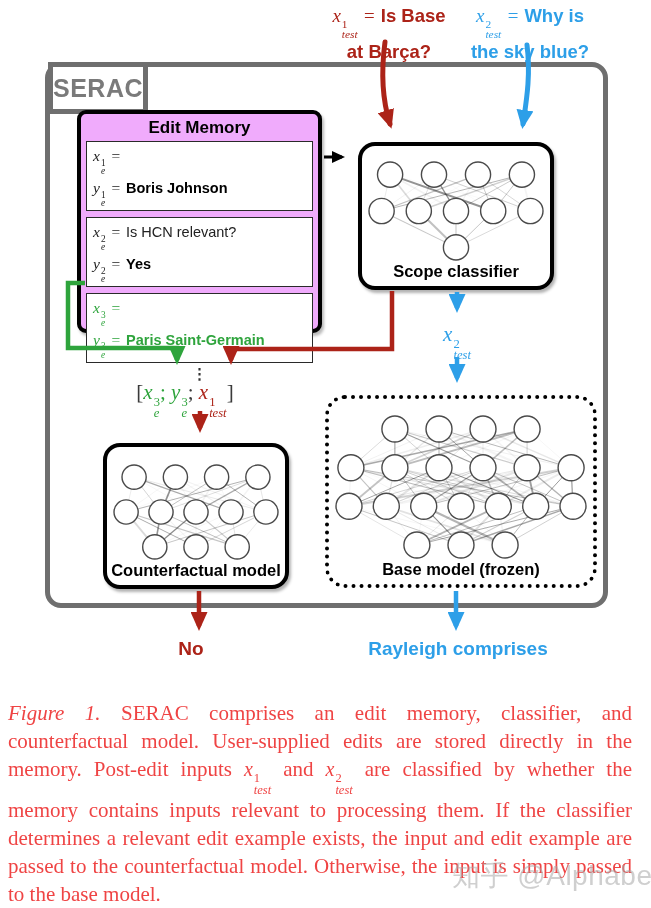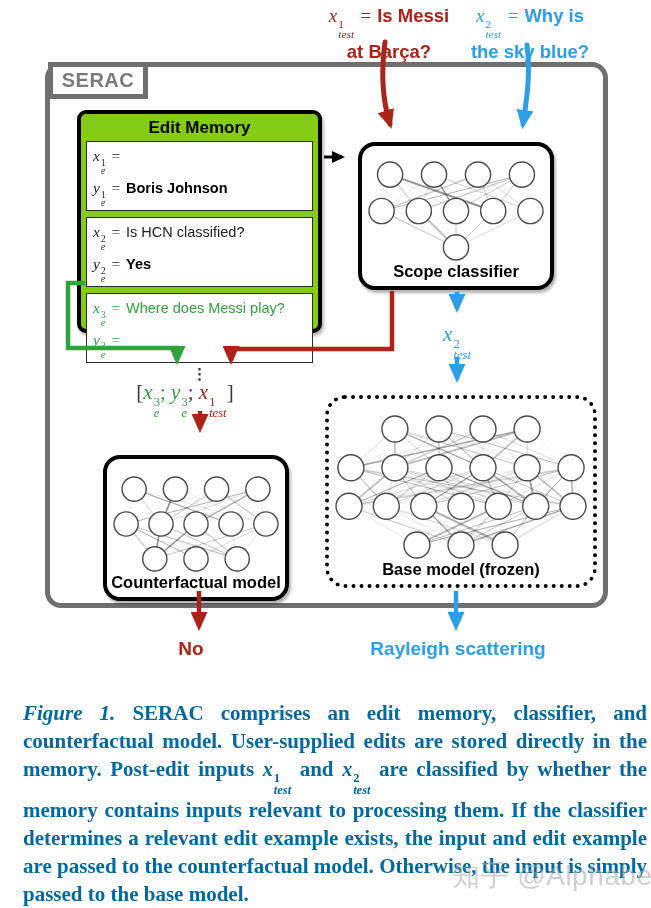--- a/index.html
+++ b/index.html
@@ -16,89 +16,89 @@
   
   .top-label{position:absolute;top:4px;width:150px;text-align:center;
              font-weight:bold;font-size:18.5px;line-height:23px;}
   .top-label .math{font-size:19px;font-weight:normal;}
   #tl-red{left:314px;color:#AC2318;}
   #tl-blue{left:455px;color:#2D9FE8;}
 
   
   .serac-box{position:absolute;left:45px;top:62px;width:563px;height:546px;
              border:5px solid #6F6F6F;border-radius:16px;background:transparent;z-index:0;box-sizing:border-box;}
-  .serac-tab{position:absolute;left:48px;top:62px;width:100px;height:37px;
+  .serac-tab{position:absolute;left:48px;top:62px;width:100px;height:52px;
              border:5px solid #6F6F6F;background:#fff;z-index:1;box-sizing:border-box;
              display:flex;align-items:center;justify-content:center;
-             font-weight:bold;font-size:20px;color:#7A7A7A;letter-spacing:0.5px;}
+             font-weight:bold;font-size:25px;color:#7A7A7A;letter-spacing:0.5px;}
 
   
   .memory-box{position:absolute;left:77px;top:110px;width:245px;height:223px;z-index:2;
-              border:4px solid #000;border-radius:9px;background:#84cc16;box-sizing:border-box;
+              border:4px solid #000;border-radius:9px;background:#f0abfc;box-sizing:border-box;
               box-shadow:2px 3px 3px rgba(0,0,0,0.28);
               display:flex;flex-direction:column;padding:2px 5px;}
   .memory-title{text-align:center;font-weight:bold;font-size:17px;color:#000;margin:2px 0 3px 0;}
   .mem-entry{border:1.6px solid #2a2a2a;background:#fff;padding:2px 6px;margin-bottom:6px;
              font-size:14.5px;color:#222;}
   .mem-line{display:flex;align-items:baseline;gap:5px;white-space:nowrap;line-height:23px;}
   .mem-line .math{font-size:15.5px;}
   .mem-ans{font-weight:bold;color:#000;text-align:right;}
   .mem-entry.green, .mem-entry.green .mem-ans, .mem-entry.green .math{color:#2EA43C;}
   .mem-dots{text-align:center;font-size:15px;font-weight:bold;color:#333;line-height:10px;}
 
   
   .model-box{position:absolute;background:#fff;box-sizing:border-box;z-index:2;
              display:flex;flex-direction:column;align-items:center;justify-content:flex-end;
              border:4px solid #000;border-radius:17px;}
   .model-label{font-weight:bold;font-size:16.5px;color:#000;white-space:nowrap;
                padding-bottom:6px;line-height:18px;}
   #scope-box{left:358px;top:142px;width:196px;height:148px;box-shadow:2px 3px 3px rgba(0,0,0,0.3);}
-  #cf-box{left:103px;top:443px;width:186px;height:146px;box-shadow:2px 3px 3px rgba(0,0,0,0.3);margin-top:12px;}
+  #cf-box{left:103px;top:443px;width:186px;height:146px;box-shadow:2px 3px 3px rgba(0,0,0,0.3);}
   #base-box{left:325px;top:395px;width:272px;height:193px;border:4px dotted #000;border-radius:20px;}
   .net{display:block;}
 
   
   .mid-blue{position:absolute;left:427px;top:322px;width:60px;text-align:center;z-index:6;
             color:#2D9FE8;font-size:21px;}
   .mid-blue .math{font-weight:normal;}
   .concat{position:absolute;left:90px;top:380px;width:190px;text-align:center;z-index:6;
           font-size:21px;color:#3a3a3a;font-family:"Liberation Serif",serif;}
   .concat .g{color:#2EA43C;}
   .concat .r{color:#AC2318;}
   .out-label{position:absolute;top:638px;font-weight:bold;font-size:19px;text-align:center;z-index:6;}
   #out-no{left:156px;width:70px;color:#AC2318;}
   #out-ray{left:358px;width:200px;color:#2D9FE8;}
 
   
   .overlay{position:absolute;left:0;top:0;z-index:5;pointer-events:none;}
 
   
-  .caption{position:absolute;left:23px;top:699px;width:624px;z-index:3;
+  .caption{position:absolute;left:8px;top:699px;width:624px;z-index:3;
            font-family:"Liberation Serif",serif;font-size:21px;line-height:28px;
-           color:#0369a1;text-align:justify;font-weight:bold;}
+           color:#ef4444;text-align:justify;}
   .caption .fig{font-style:italic;}
   .caption .math{font-size:20px;}
   .caption .ss{font-size:12.5px;vertical-align:-0.5em;}
 
   
   .watermark{position:absolute;left:452px;top:857px;z-index:9;font-size:28px;
              color:#a8a8a8;opacity:0.55;letter-spacing:0.5px;white-space:nowrap;}
 </style>
 </head>
 <body>
 
 <div class="canvas">
 
   <div class="top-label" id="tl-red">
     <span class="math"><span>x</span><span class="ss">
           <span class="sup">1</span>
           <span class="sub">test</span>
         </span></span>
     <span class="math">=</span>
-    <span>Is Messi</span><br>
+    <span>Is Base</span><br>
     <span>at Barça?</span>
   </div>
   <div class="top-label" id="tl-blue">
     <span class="math"><span>x</span><span class="ss">
           <span class="sup">2</span>
           <span class="sub">test</span>
         </span></span>
     <span class="math">=</span>
     <span>Why is</span><br>
     <span>the sky blue?</span>
@@ -128,47 +128,47 @@
       </div>
     </div>
 
     <div class="mem-entry">
       <div class="mem-line">
         <span class="math"><span>x</span><span class="ss">
               <span class="sup">2</span>
               <span class="sub">e</span>
             </span></span>
         <span class="math">=</span>
-        <span>Is HCN classified?</span>
+        <span>Is HCN relevant?</span>
       </div>
       <div class="mem-line">
         <span class="math"><span>y</span><span class="ss">
               <span class="sup">2</span>
               <span class="sub">e</span>
             </span></span>
         <span class="math">=</span>
         <span class="mem-ans">Yes</span>
       </div>
     </div>
 
     <div class="mem-entry green">
       <div class="mem-line">
         <span class="math"><span>x</span><span class="ss">
               <span class="sup">3</span>
               <span class="sub">e</span>
             </span></span>
         <span class="math">=</span>
-        <span>Where does Messi play?</span>
       </div>
       <div class="mem-line">
         <span class="math"><span>y</span><span class="ss">
               <span class="sup">3</span>
               <span class="sub">e</span>
             </span></span>
         <span class="math">=</span>
+        <span class="mem-ans">Paris Saint-Germain</span>
       </div>
     </div>
 
     <div class="mem-dots">⋮</div>
   </div>
 
   <div class="model-box" id="scope-box">
     <svg class="net" width="180" height="102">
         <line x1="24.1" y1="14.6" x2="15.6" y2="51.0" stroke="#222" stroke-opacity="0.18" stroke-width="0.52"></line>
         <line x1="24.1" y1="14.6" x2="52.8" y2="51.0" stroke="#222" stroke-opacity="0.17" stroke-width="1.62"></line>
@@ -391,21 +391,21 @@
           <span class="sup">3</span>
           <span class="sub">e</span>
         </span></span><span>;</span>
     <span class="math r"><span>x</span><span class="ss">
           <span class="sup">1</span>
           <span class="sub">test</span>
         </span></span><span>]</span>
   </div>
 
   <div class="out-label" id="out-no">No</div>
-  <div class="out-label" id="out-ray">Rayleigh scattering</div>
+  <div class="out-label" id="out-ray">Rayleigh comprises</div>
 
   <svg class="overlay" width="651" height="908">
     <defs>
       <marker id="mk" markerUnits="userSpaceOnUse" markerWidth="13" markerHeight="12" refX="10" refY="6" orient="auto">
           <path d="M0,0L13,6L0,12Z" fill="#000"></path>
         </marker>
       <marker id="mr" markerUnits="userSpaceOnUse" markerWidth="19" markerHeight="17" refX="14" refY="8.5" orient="auto">
           <path d="M0,0L19,8.5L0,17Z" fill="#AC2318"></path>
         </marker>
       <marker id="mb" markerUnits="userSpaceOnUse" markerWidth="19" markerHeight="17" refX="14" refY="8.5" orient="auto">

